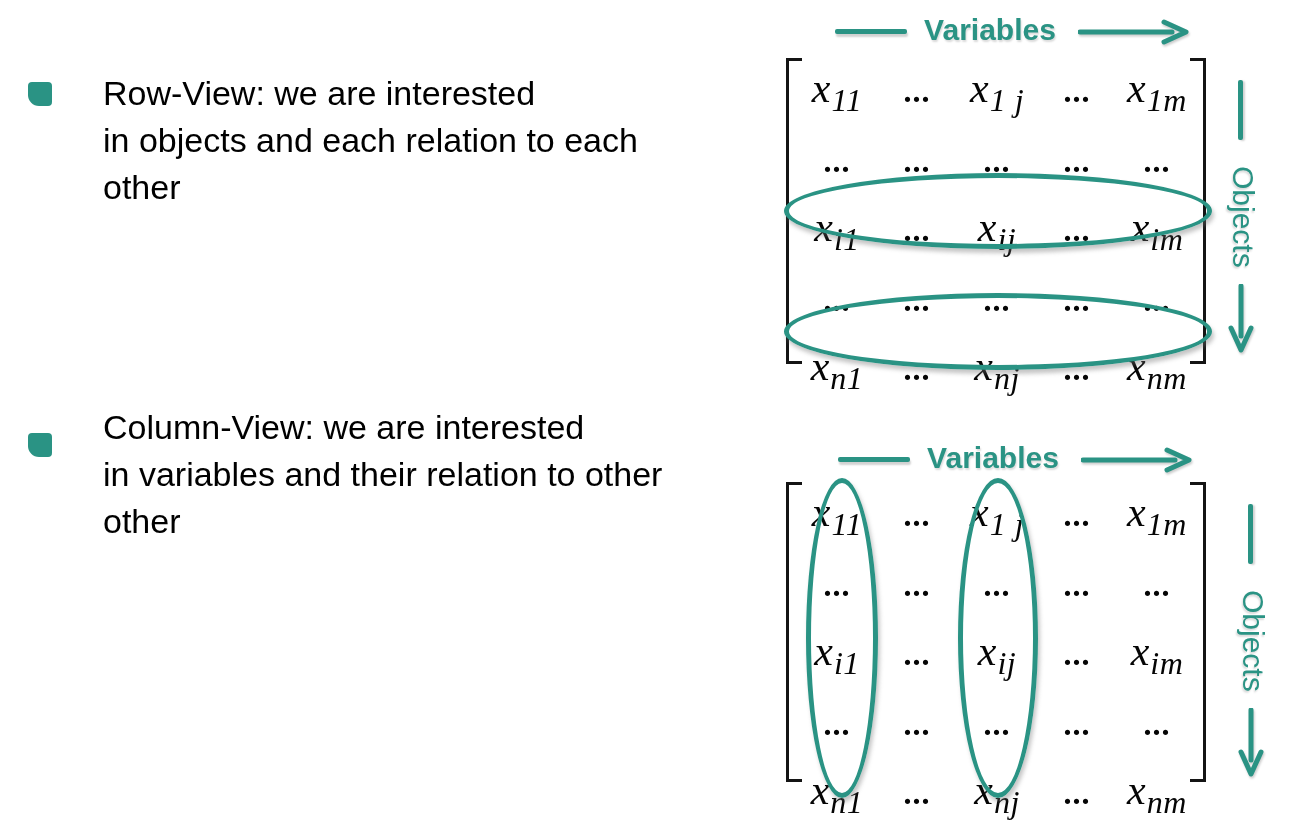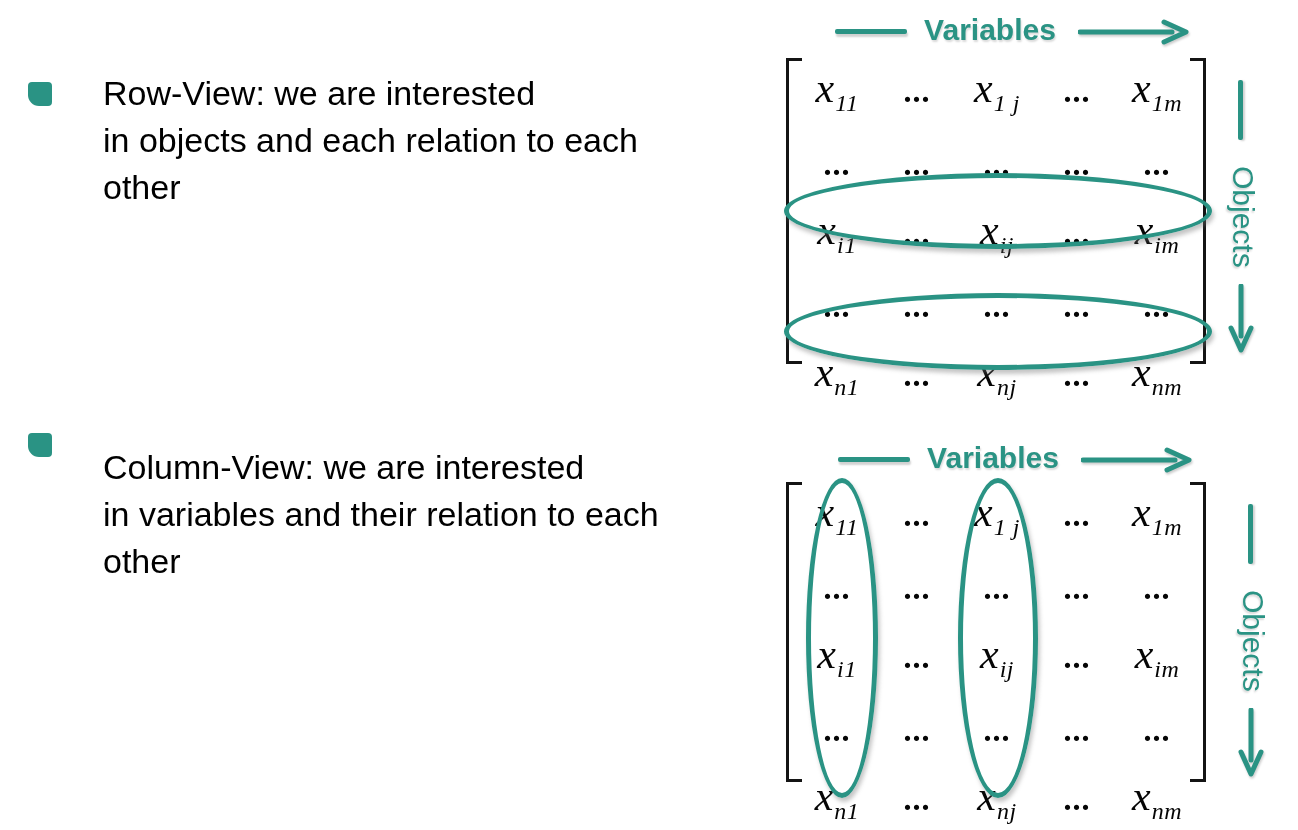--- a/index.html
+++ b/index.html
@@ -45,44 +45,44 @@
   .bracket { position: absolute; width: 16px; }
   .bracket.left  { border-left: 3.5px solid #141414; border-top: 3.5px solid #141414; border-bottom: 3.5px solid #141414; }
   .bracket.right { border-right: 3.5px solid #141414; border-top: 3.5px solid #141414; border-bottom: 3.5px solid #141414; }
   .matrix-body {
     position: absolute; display: grid; grid-template-rows: repeat(5, 1fr);
     font-family: "Liberation Serif", serif; color: #050505;
   }
   .mrow { display: flex; align-items: baseline; }
   .mcell { flex: 1; text-align: center; line-height: 61px; white-space: nowrap; }
   .mbase { font-style: italic; font-size: 42px; }
-  .msub  { font-style: italic; font-size: 24px; vertical-align: -9px; margin-left: 1px; letter-spacing: 0.5px; text-align: right; }
+  .msub  { font-style: italic; font-size: 32px; vertical-align: -9px; margin-left: 1px; letter-spacing: 0.5px; text-align: right; }
   .dots .mbase { font-style: normal; font-weight: bold; font-size: 32px; letter-spacing: 1px; }
   
   .hl-ellipse {
     position: absolute; border: 5px solid var(--teal); border-radius: 50%;
     box-shadow: 2px 4px 4px rgba(110,110,110,0.4);
   }
 </style>
 </head>
 <body>
 
 <div class="slide">
 
   <div class="bullet-square" style="top:82px;"></div>
   <div class="bullet-text" style="top:70px;">
     <div>Row-View: we are interested</div>
     <div>in objects and each relation to each</div>
     <div>other</div>
   </div>
 
   <div class="bullet-square" style="top:433px;"></div>
-  <div class="bullet-text" style="top:444px;">
+  <div class="bullet-text" style="top:404px;">
     <div>Column-View: we are interested</div>
-    <div>in variables and their relation to each</div>
+    <div>in variables and their relation to other</div>
     <div>other</div>
   </div>
 
   <div class="var-line" style="left:835px; top:29px;"></div>
   <div class="var-label" style="left:915px; top:13px;">Variables</div>
   <svg class="arrow-svg" style="left:1078px; top:18px;" width="114" height="28" viewBox="0 0 114 28">
     <line x1="2" y1="14" x2="94" y2="14" stroke="currentColor" stroke-width="5" stroke-linecap="round"></line>
     <path d="M86 4 L108 14 L86 24" fill="none" stroke="currentColor" stroke-width="5" stroke-linecap="round" stroke-linejoin="round"></path>
   </svg>
 

